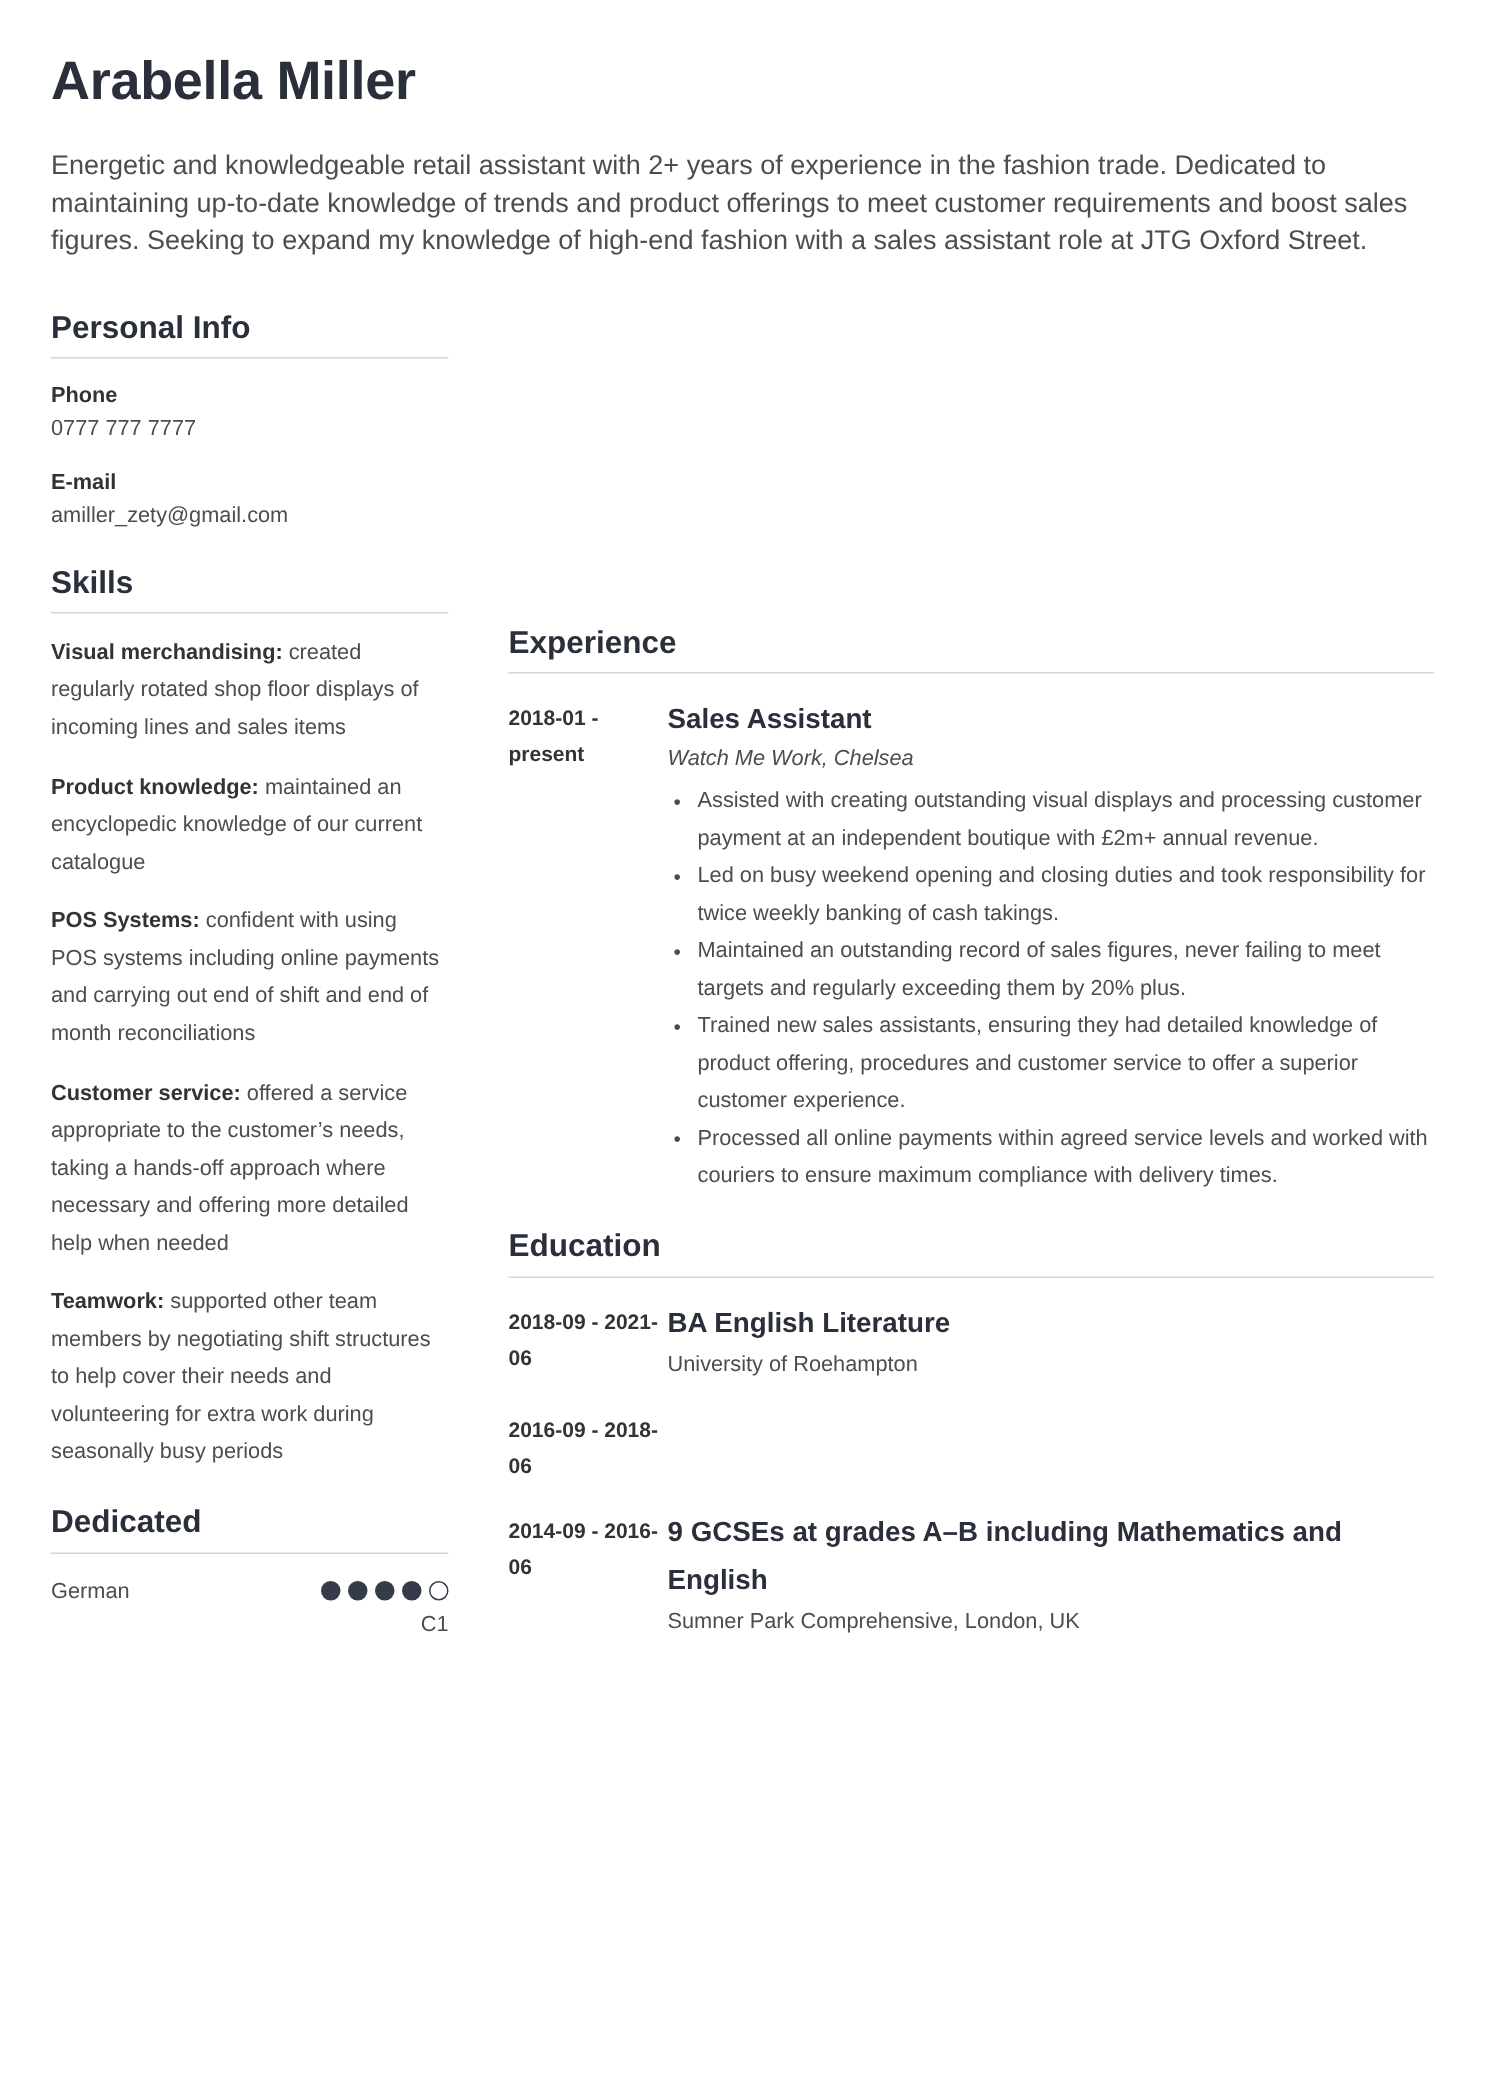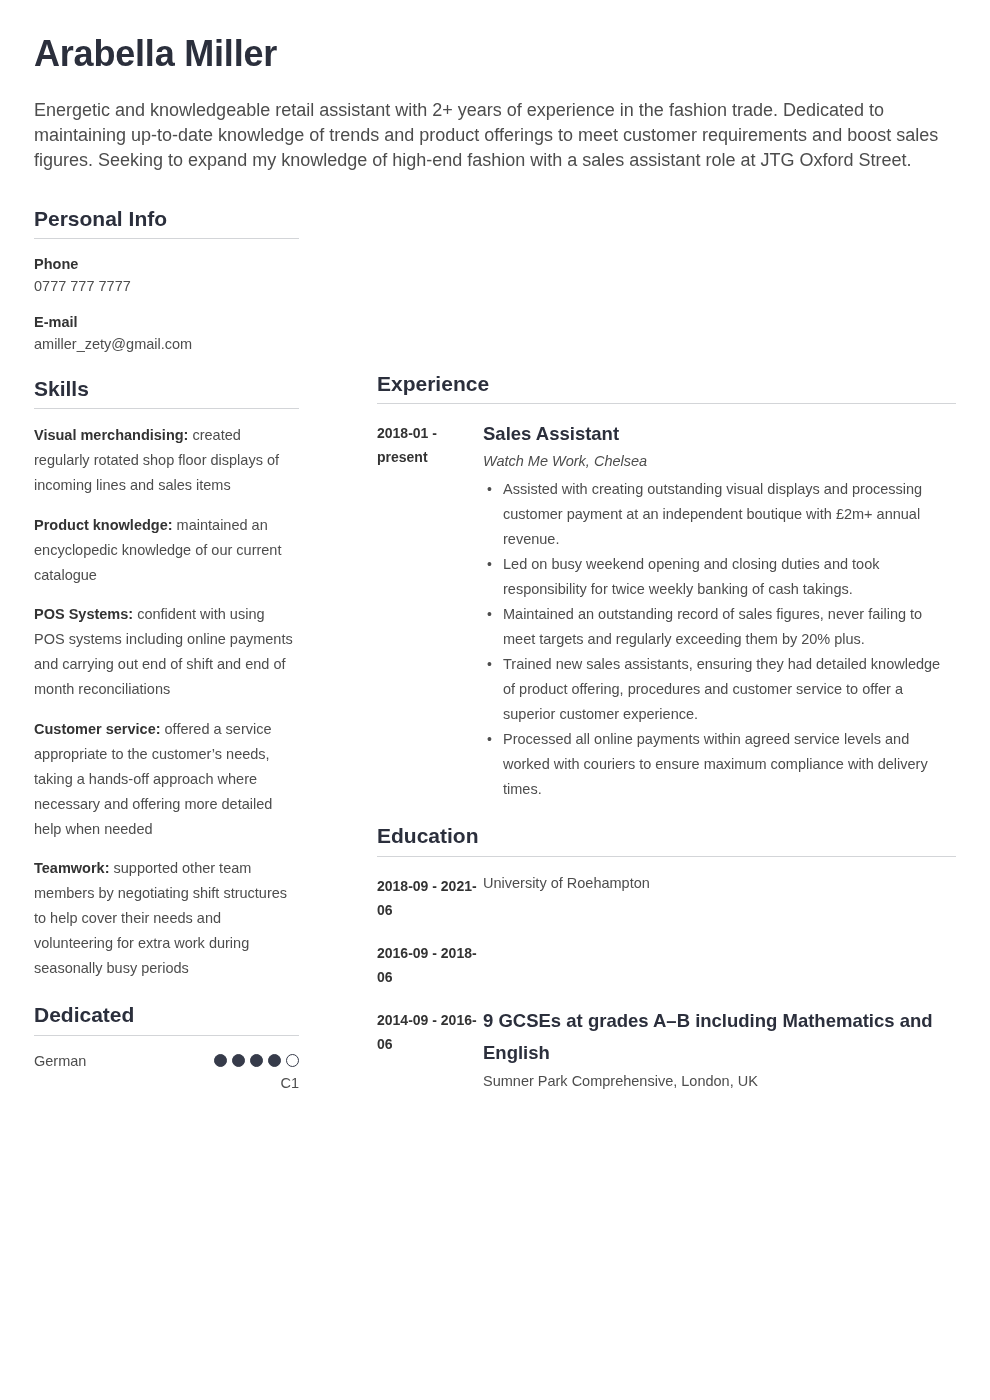--- a/index.html
+++ b/index.html
@@ -42,21 +42,21 @@
   }
 
   
   .columns {
     display: flex;
     margin-top: 34px;
     align-items: flex-end;
   }
   .col-left { width: 265px; flex: 0 0 265px; }
   .col-gap { width: 40px; flex: 0 0 40px; }
-  .col-right { flex: 1 1 auto; margin-left: 38px; }
+  .col-right { flex: 1 1 auto; }
 
   .section { margin-bottom: 22px; }
   .section-title {
     font-size: 21px;
     font-weight: bold;
     color: #2b2f3c;
     margin: 0 0 7px 0;
     line-height: 1.15;
   }
   .rule {
@@ -264,20 +264,21 @@
         </div>
       </div>
 
       <div class="section">
         <h2 class="section-title">Education</h2>
         <div class="rule"></div>
 
         <div class="entry edu-entry">
           <div class="entry-dates">2018-09 - 2021-06</div>
           <div class="entry-body">
+            <div class="entry-title">BA English Literature</div>
             <div class="entry-sub">University of Roehampton</div>
           </div>
         </div>
 
         <div class="entry edu-entry">
           <div class="entry-dates">2016-09 - 2018-06</div>
         </div>
 
         <div class="entry edu-entry">
           <div class="entry-dates">2014-09 - 2016-06</div>

